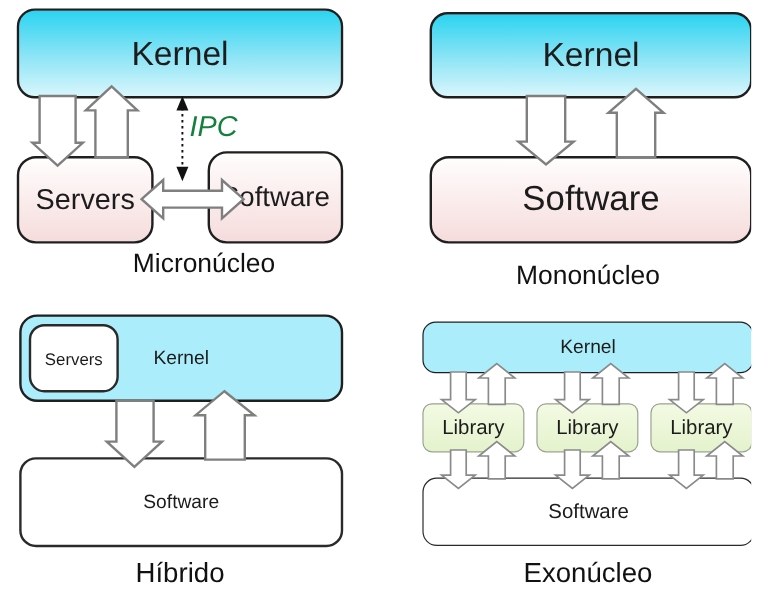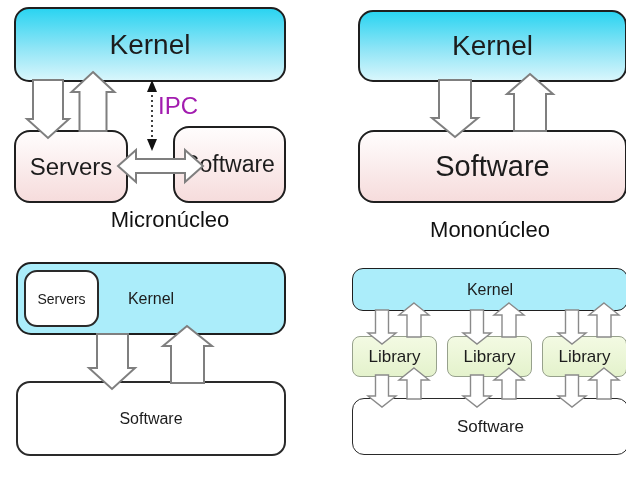--- a/index.html
+++ b/index.html
@@ -33,21 +33,21 @@
     border:1.5px solid #97a18c;border-radius:8px;
   }
   .caption{
     position:absolute;text-align:center;font-size:22px;color:#111;
   }
   
   #tl-kernel  {left:14px; top:7px;  width:272px;height:75px;font-size:28px;}
   #tl-servers {left:14px; top:130px;width:114px;height:73px;font-size:24px;}
   #tl-software{left:173px;top:126px;width:113px;height:77px;font-size:23px;}
   #tl-caption {left:0;    top:207px;width:300px;margin-left:20px;}
-  #ipc-label  {position:absolute;left:158px;top:92px;font-size:24px;color:#a21caf;}
+  #ipc-label  {position:absolute;left:158px;top:92px;font-size:24px;color:#15803d;font-style:italic;}
   
   #tr-kernel  {left:358px;top:10px; width:269px;height:72px;font-size:28px;}
   #tr-software{left:358px;top:130px;width:269px;height:73px;font-size:29px;}
   #tr-caption {left:340px;top:217px;width:300px;}
   
   #bl-kernel  {left:16px; top:262px;width:270px;height:73px;font-size:16px;}
   #bl-servers {left:24px; top:270px;width:75px; height:57px;font-size:14px;border-radius:13px;}
   #bl-software{left:16px; top:381px;width:270px;height:75px;font-size:16px;}
   #bl-caption {left:0;    top:464px;width:300px;font-size:23px;}
   
@@ -91,36 +91,38 @@
 
   <div class="box kernel-flat" id="bl-kernel">
     <span>Kernel</span>
   </div>
   <div class="box white-box" id="bl-servers">
     <span>Servers</span>
   </div>
   <div class="box white-box" id="bl-software">
     <span>Software</span>
   </div>
+  <div class="caption" id="bl-caption">Híbrido</div>
 
   <div class="box kernel-flat" id="br-kernel">
     <span>Kernel</span>
   </div>
   <div class="box lib-box" id="br-lib1">
     <span>Library</span>
   </div>
   <div class="box lib-box" id="br-lib2">
     <span>Library</span>
   </div>
   <div class="box lib-box" id="br-lib3">
     <span>Library</span>
   </div>
   <div class="box white-box" id="br-software">
     <span>Software</span>
   </div>
+  <div class="caption" id="br-caption">Exonúcleo</div>
 
   <svg id="arrow-layer" width="640" height="498" viewBox="0 0 640 498">
 
     <polygon class="big-arrow" points="33,80 63,80 63,119 69,119 48,138 27,119 33,119"></polygon>
     <polygon class="big-arrow" points="93,72 114.5,92 106.5,92 106.5,131 79.5,131 79.5,92 71.5,92"></polygon>
     <polygon class="big-arrow" points="118,166 136,150 136,159 185,159 185,150 203,166 185,182 185,173 136,173 136,182"></polygon>
     <line class="ipc-line" x1="152" y1="90" x2="152" y2="141"></line>
     <polygon class="ipc-head" points="152,80 147,92 157,92"></polygon>
     <polygon class="ipc-head" points="152,151 147,139 157,139"></polygon>
 

